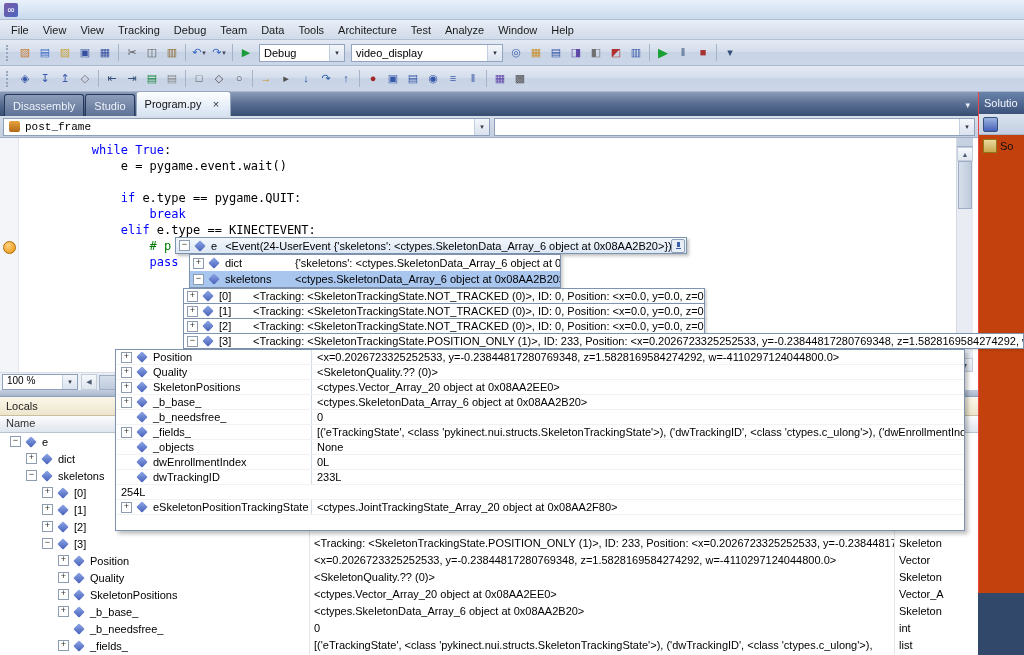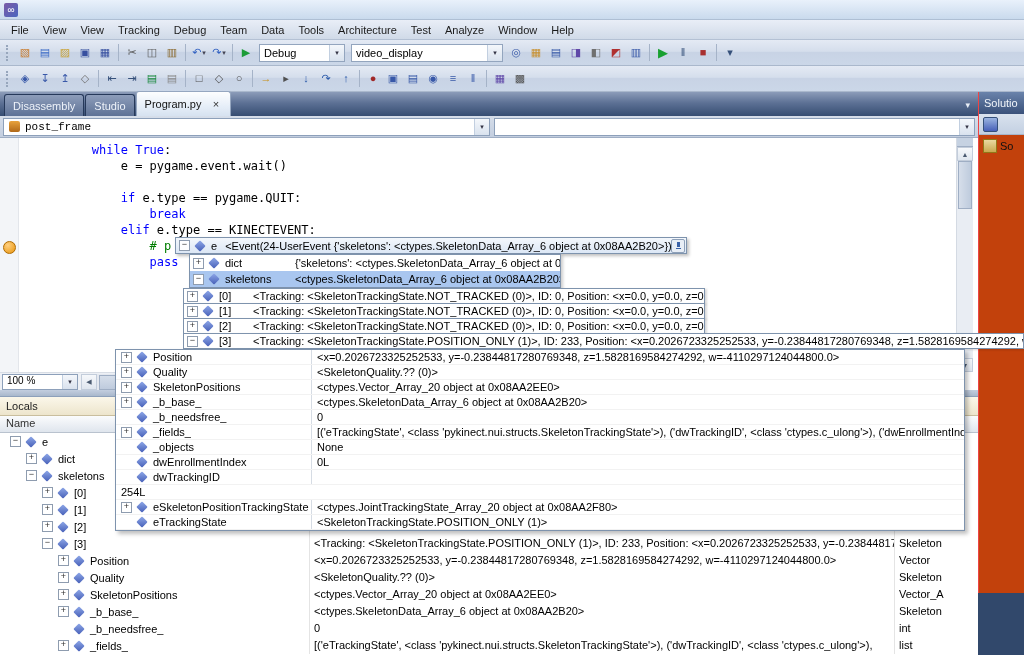--- a/index.html
+++ b/index.html
@@ -627,35 +627,28 @@
           <span class="tip-name">dwEnrollmentIndex</span>
         </div>
         <div class="tipc-value">0L</div>
       </div>
       <div class="tipc-row">
         <div class="tipc-name">
           <span class="exp-spacer"></span>
           <span class="member-icon"></span>
           <span class="tip-name">dwTrackingID</span>
         </div>
+        <div class="tipc-value">233L</div>
       </div>
       <div class="tipc-row">
         <div class="tipc-value">254L</div>
       </div>
       <div class="tipc-row">
         <div class="tipc-name">
           <span class="expander">+</span>
           <span class="member-icon"></span>
           <span class="tip-name">eSkeletonPositionTrackingState</span>
         </div>
         <div class="tipc-value">&lt;ctypes.JointTrackingState_Array_20 object at 0x08AA2F80&gt;</div>
       </div>
-      <div class="tipc-row">
-        <div class="tipc-name">
-          <span class="exp-spacer"></span>
-          <span class="member-icon"></span>
-          <span class="tip-name">eTrackingState</span>
-        </div>
-        <div class="tipc-value">&lt;SkeletonTrackingState.POSITION_ONLY (1)&gt;</div>
-      </div>
     </div>
 
 </div>
 
 </body></html>

